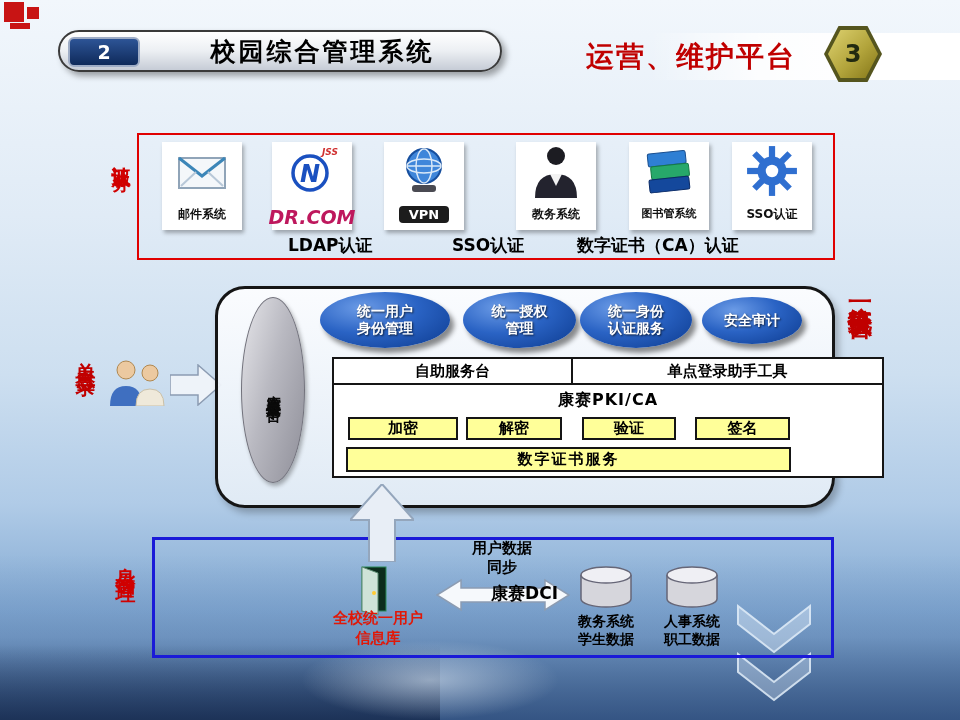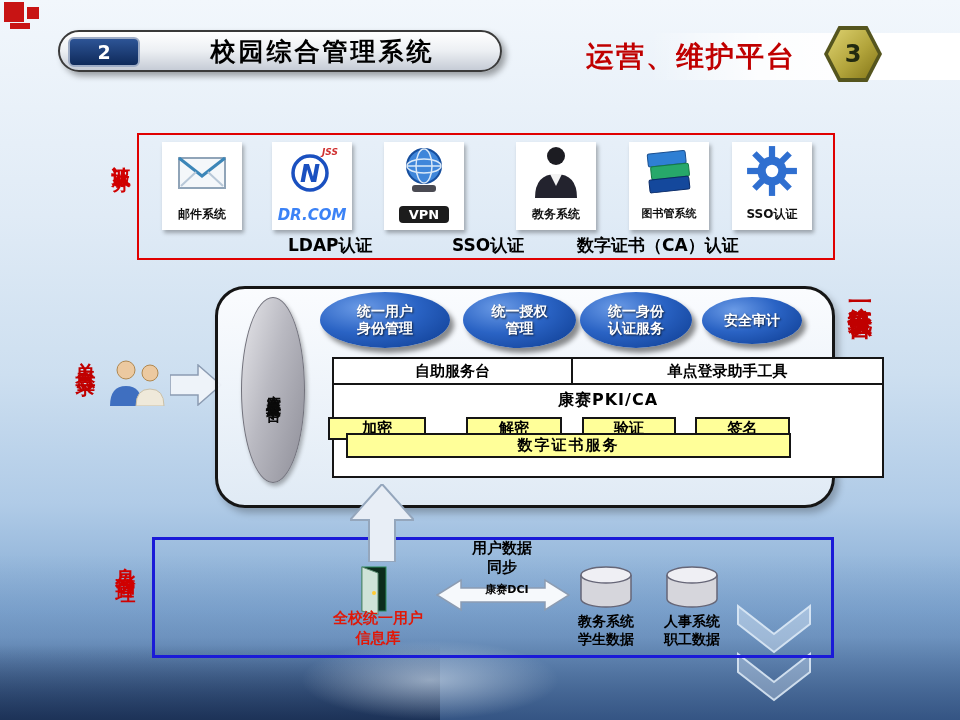--- a/index.html
+++ b/index.html
@@ -44,21 +44,21 @@
 
   
   .c-authbox{left:137px;top:133px;width:698px;height:127px;border:2px solid #e00000;z-index:1}
   .c-authlabel{left:112px;top:150px;font-size:19px;font-weight:bold;color:#d00000;letter-spacing:3px;z-index:2}
   .card{top:142px;width:80px;height:88px;background:#fff;box-shadow:2px 3px 4px rgba(0,0,0,0.3);
     display:flex;flex-direction:column;align-items:center;z-index:2}
   .card .icon{width:56px;height:54px;margin-top:2px}
   .card .lbl{font-size:12px;font-weight:bold;color:#111;margin-top:8px;white-space:nowrap}
   .card-mail{left:162px}.card-drcom{left:272px}.card-vpn{left:384px}
   .card-edu{left:516px}.card-lib{left:629px}.card-oa{left:732px}
-  .card-drcom .lbl{color:#3b82f6;font-size:15px;font-style:italic}
+  .card-drcom .lbl{color:#be185d;font-size:19px;font-style:italic}
   .card-vpn .lbl{background:#1c1c1c;color:#fff;border-radius:4px;padding:0 10px;font-size:13px;line-height:17px}
   .card-lib .lbl{font-size:11px}
   .c-method{top:234px;font-size:17px;font-weight:bold;color:#000;z-index:2}
   .c-m1{left:288px}.c-m2{left:452px}.c-m3{left:577px}
 
   
   .c-mainbox{left:215px;top:286px;width:620px;height:222px;border:3px solid #151515;border-radius:30px;
     background:linear-gradient(180deg,rgba(252,253,255,0.95),rgba(228,237,246,0.92));
     box-shadow:4px 5px 7px rgba(0,0,0,0.25);z-index:2}
   .c-grayellipse{left:241px;top:297px;width:64px;height:186px;border-radius:50%;
@@ -73,40 +73,40 @@
   .mod2{left:463px;top:292px;width:113px;height:56px}
   .mod3{left:580px;top:292px;width:112px;height:56px}
   .mod4{left:702px;top:297px;width:100px;height:47px}
   .c-table{left:332px;top:357px;width:552px;height:121px;border:2px solid #151515;background:#fff;z-index:3}
   .c-trow{display:flex;height:26px;border-bottom:2px solid #151515}
   .c-tcell1{width:239px;border-right:2px solid #151515;font-size:15px;font-weight:bold;text-align:center;line-height:24px}
   .c-tcell2{flex:1;font-size:15px;font-weight:bold;text-align:center;line-height:24px}
   .c-pkititle{font-size:16px;font-weight:bold;text-align:center;margin-top:5px;letter-spacing:1px}
   .yellow{background:#ffff99;border:2px solid #151515;font-size:15px;font-weight:bold;
     display:flex;align-items:center;justify-content:center;z-index:4}
-  .yf1{left:328px;top:417px;width:98px;height:23px}
+  .yf1{left:348px;top:417px;width:110px;height:23px}
   .yf2{left:466px;top:417px;width:96px;height:23px}
   .yf3{left:582px;top:417px;width:94px;height:23px}
   .yf4{left:695px;top:417px;width:95px;height:23px}
-  .ybar{left:346px;top:433px;width:445px;height:25px;letter-spacing:2px}
+  .ybar{left:346px;top:447px;width:445px;height:25px;letter-spacing:2px}
   .c-rightlabel{left:848px;top:288px;font-size:24px;font-weight:bold;color:#c00000;letter-spacing:1px;z-index:2}
 
   
   .c-ssolabel{left:76px;top:346px;font-size:20px;font-weight:bold;color:#c00000;letter-spacing:5px;z-index:2}
   .c-people{left:106px;top:358px;width:62px;height:48px;z-index:2}
   .c-arrowright{left:170px;top:364px;width:52px;height:42px;z-index:2}
 
   
   .c-idbox{left:152px;top:537px;width:682px;height:121px;border:3px solid #1a1ad8;z-index:2}
   .c-idlabel{left:116px;top:552px;font-size:20px;font-weight:bold;color:#d00000;letter-spacing:5px;z-index:3}
   .c-uparrow{left:350px;top:484px;width:64px;height:78px;z-index:4}
   .c-sync{left:450px;top:539px;width:104px;font-size:15px;font-weight:bold;text-align:center;
     white-space:pre-line;line-height:1.25;z-index:3}
   .c-dblarrow{left:436px;top:576px;width:134px;height:38px;z-index:3}
-  .c-dci{left:472px;top:582px;width:70px;font-size:11px;font-weight:bold;text-align:center;color:#000;z-index:4}
+  .c-dci{left:488px;top:582px;width:70px;font-size:17px;font-weight:bold;text-align:right;color:#000;z-index:4}
   .c-door{left:350px;top:565px;width:46px;height:50px;z-index:3}
   .c-repo{left:306px;top:609px;width:144px;font-size:15px;font-weight:bold;color:#e01808;text-align:center;
     white-space:pre-line;line-height:1.3;z-index:3}
   .cyl{width:56px;height:44px;z-index:3}
   .c-cyl1{left:578px;top:566px}
   .c-cyl2{left:664px;top:566px}
   .c-src{top:612px;width:92px;font-size:14px;font-weight:bold;text-align:center;white-space:pre-line;line-height:1.3;z-index:3}
   .c-src1{left:560px}
   .c-src2{left:646px}
 </style>

